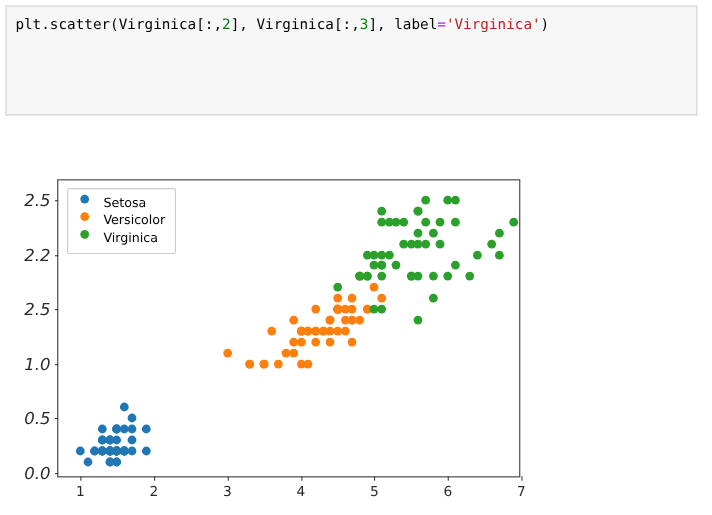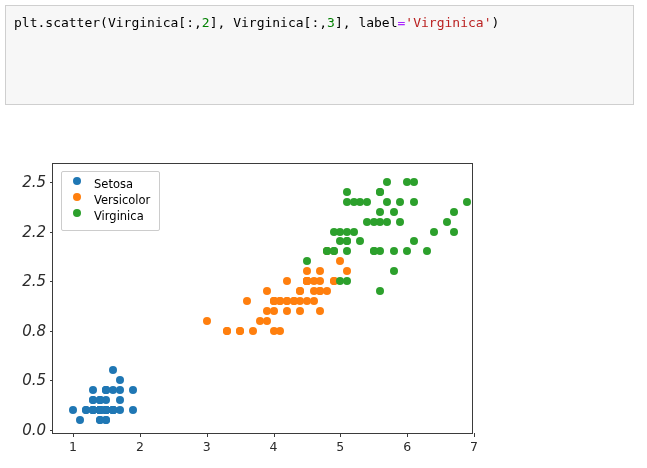--- a/index.html
+++ b/index.html
@@ -310,21 +310,21 @@
           <div class="ticklabel-x" style="left: 354.175px;">6</div>
           <div class="tick-x" style="left: 421px;"></div>
           <div class="ticklabel-x" style="left: 421px;">7</div>
         </div>
       <div id="ticks-y">
           <div class="tick-y" style="top: 266.037px;"></div>
           <div class="ticklabel-y" style="top: 266.037px;">0.0</div>
           <div class="tick-y" style="top: 216.403px;"></div>
           <div class="ticklabel-y" style="top: 216.403px;">0.5</div>
           <div class="tick-y" style="top: 166.769px;"></div>
-          <div class="ticklabel-y" style="top: 166.769px;">0.8</div>
+          <div class="ticklabel-y" style="top: 166.769px;">1.0</div>
           <div class="tick-y" style="top: 117.136px;"></div>
           <div class="ticklabel-y" style="top: 117.136px;">2.5</div>
           <div class="tick-y" style="top: 67.5018px;"></div>
           <div class="ticklabel-y" style="top: 67.5018px;">2.2</div>
           <div class="tick-y" style="top: 17.8681px;"></div>
           <div class="ticklabel-y" style="top: 17.8681px;">2.5</div>
         </div>
 
       <div class="legend">
         <div class="legend-row">

